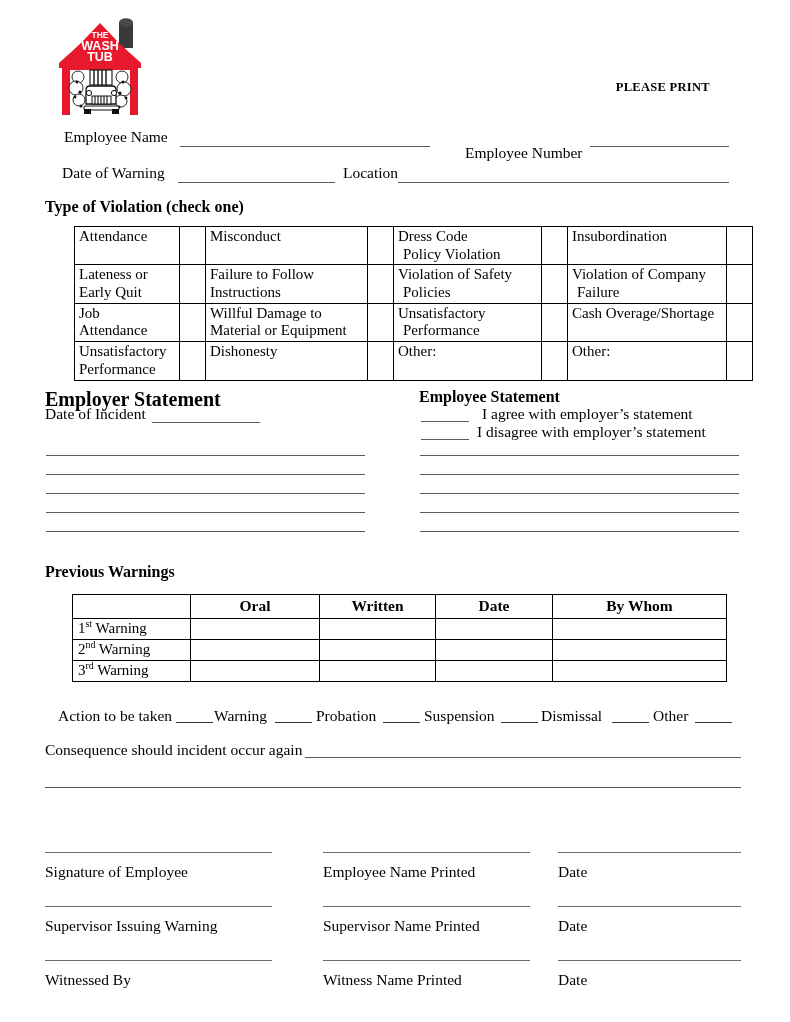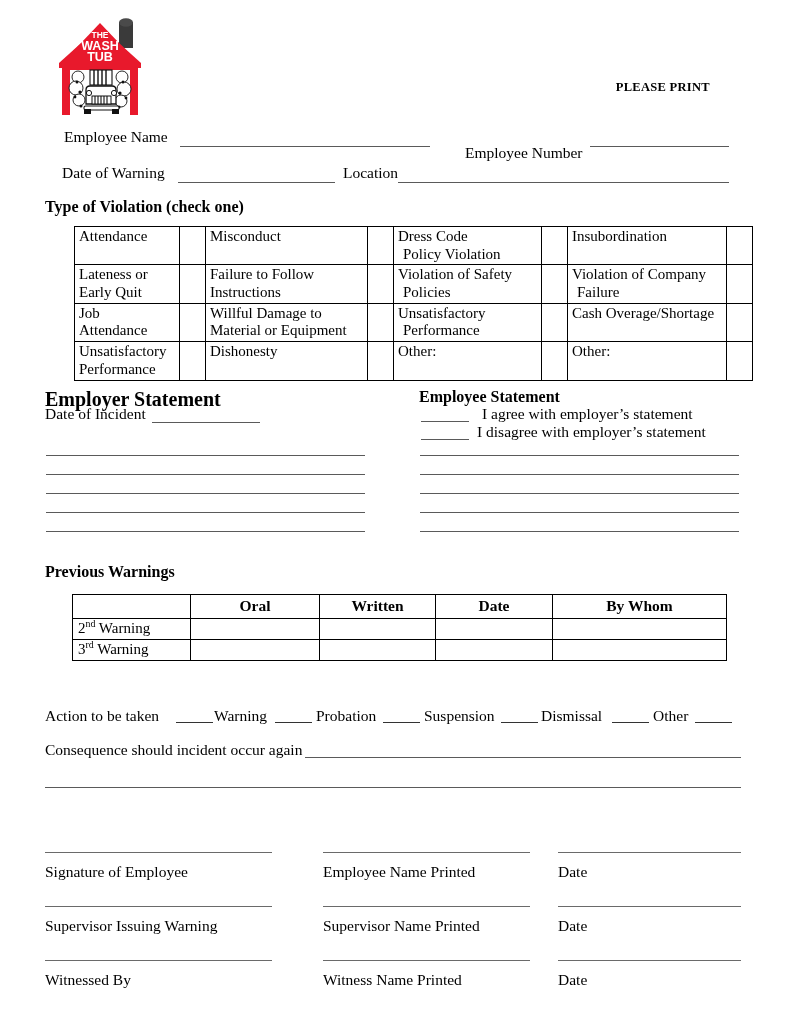--- a/index.html
+++ b/index.html
@@ -330,37 +330,44 @@
       <tr>
         <th></th>
         <th>Oral</th>
         <th>Written</th>
         <th>Date</th>
         <th>By Whom</th>
       </tr>
     </thead>
     <tbody>
       <tr>
+        <td class="rowlabel"><span>1</span><sup>st</sup><span> Warning</span></td>
+        <td></td>
+        <td></td>
+        <td></td>
+        <td></td>
+      </tr>
+      <tr>
         <td class="rowlabel"><span>2</span><sup>nd</sup><span> Warning</span></td>
         <td></td>
         <td></td>
         <td></td>
         <td></td>
       </tr>
       <tr>
         <td class="rowlabel"><span>3</span><sup>rd</sup><span> Warning</span></td>
         <td></td>
         <td></td>
         <td></td>
         <td></td>
       </tr>
     </tbody>
   </table>
 
-  <div class="txt" style="left:45px; top:707px;">Action to be taken</div>
+  <div class="txt" style="left:58px; top:707px;">Action to be taken</div>
 
   <div class="rule dark" style="left:176px; top:722px; width:37px;"></div>
   <div class="txt" style="left:214px; top:707px;">Warning</div>
 
   <div class="rule dark" style="left:275px; top:722px; width:37px;"></div>
   <div class="txt" style="left:316px; top:707px;">Probation</div>
 
   <div class="rule dark" style="left:383px; top:722px; width:37px;"></div>
   <div class="txt" style="left:424px; top:707px;">Suspension</div>
 

